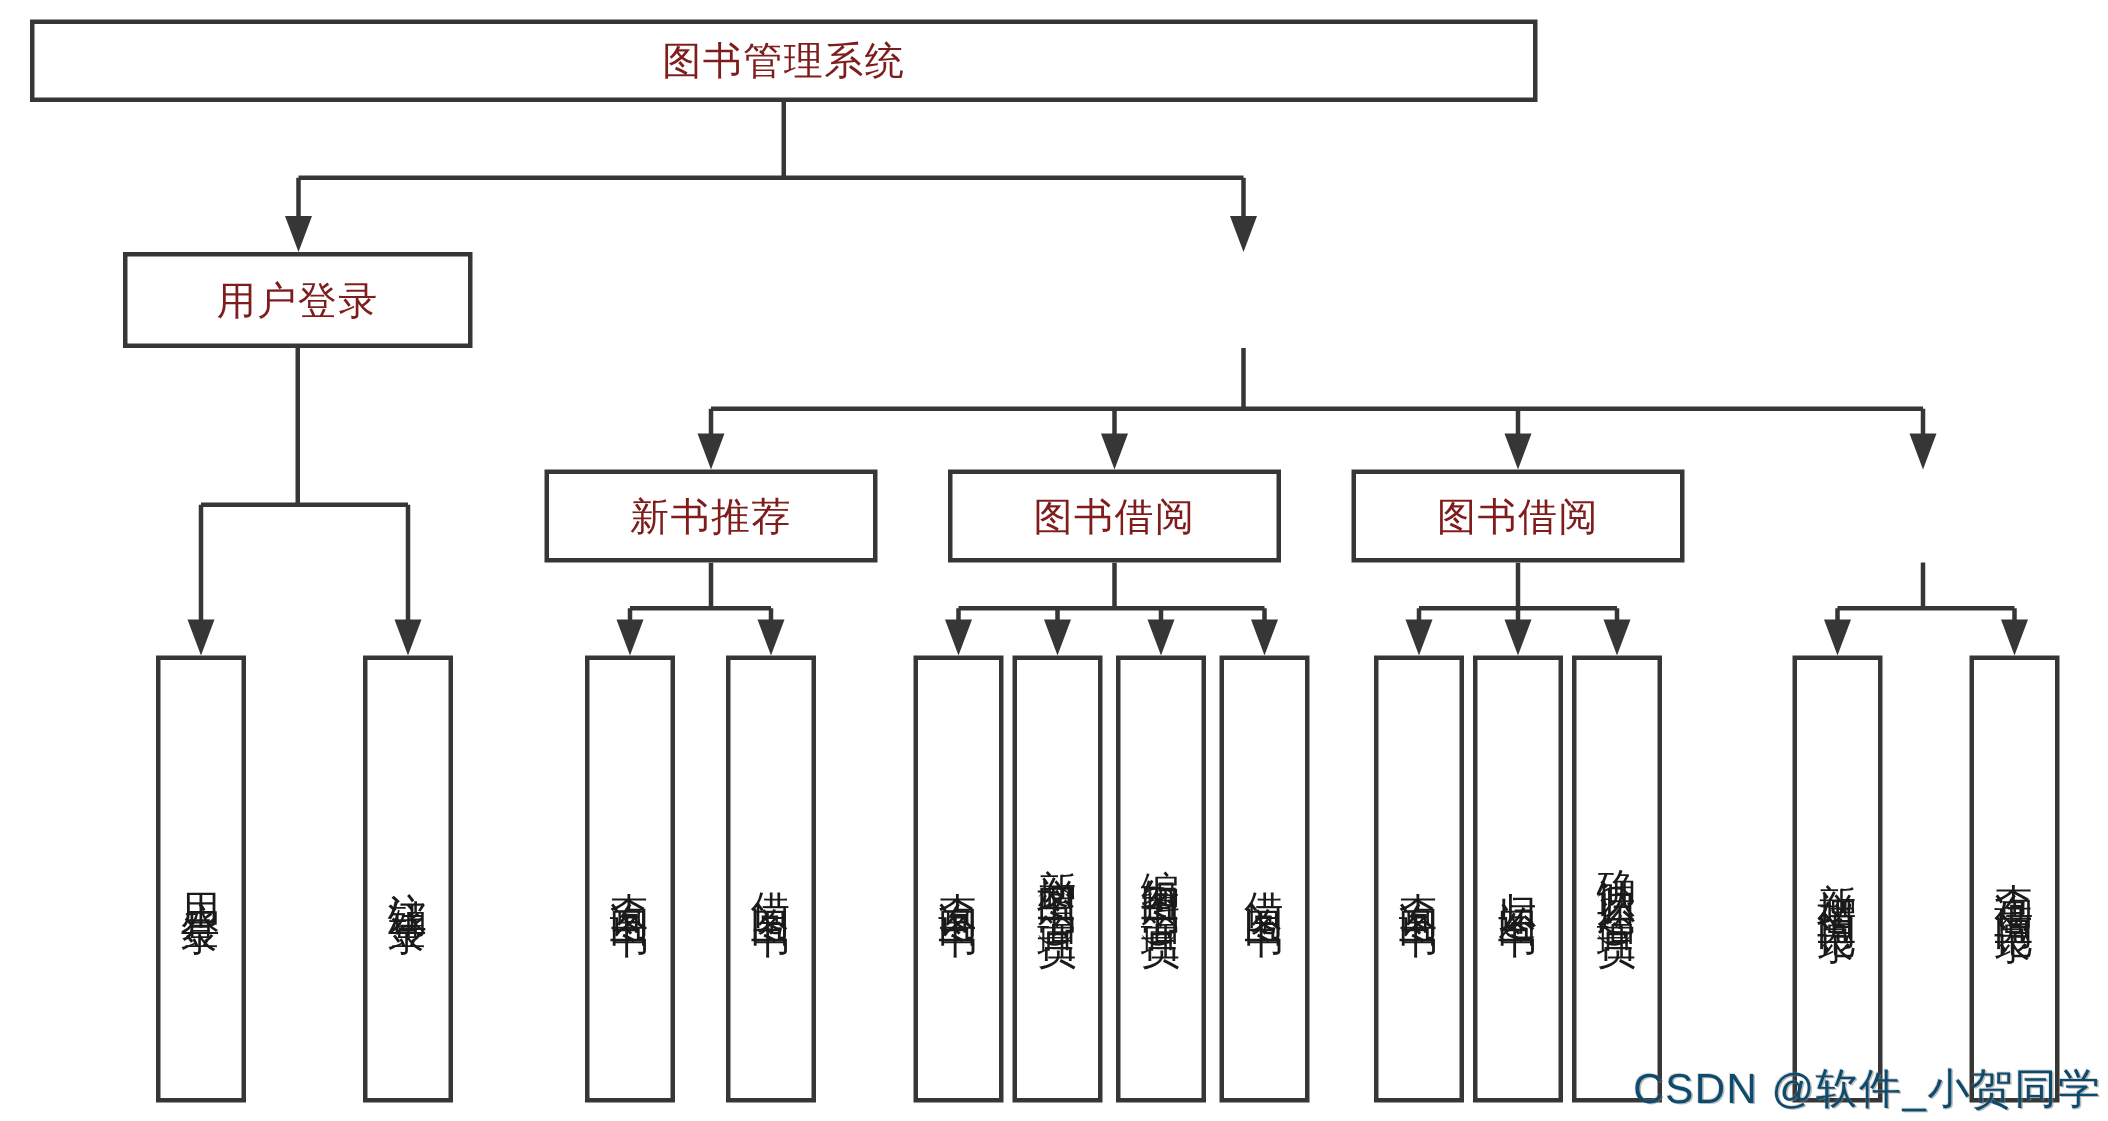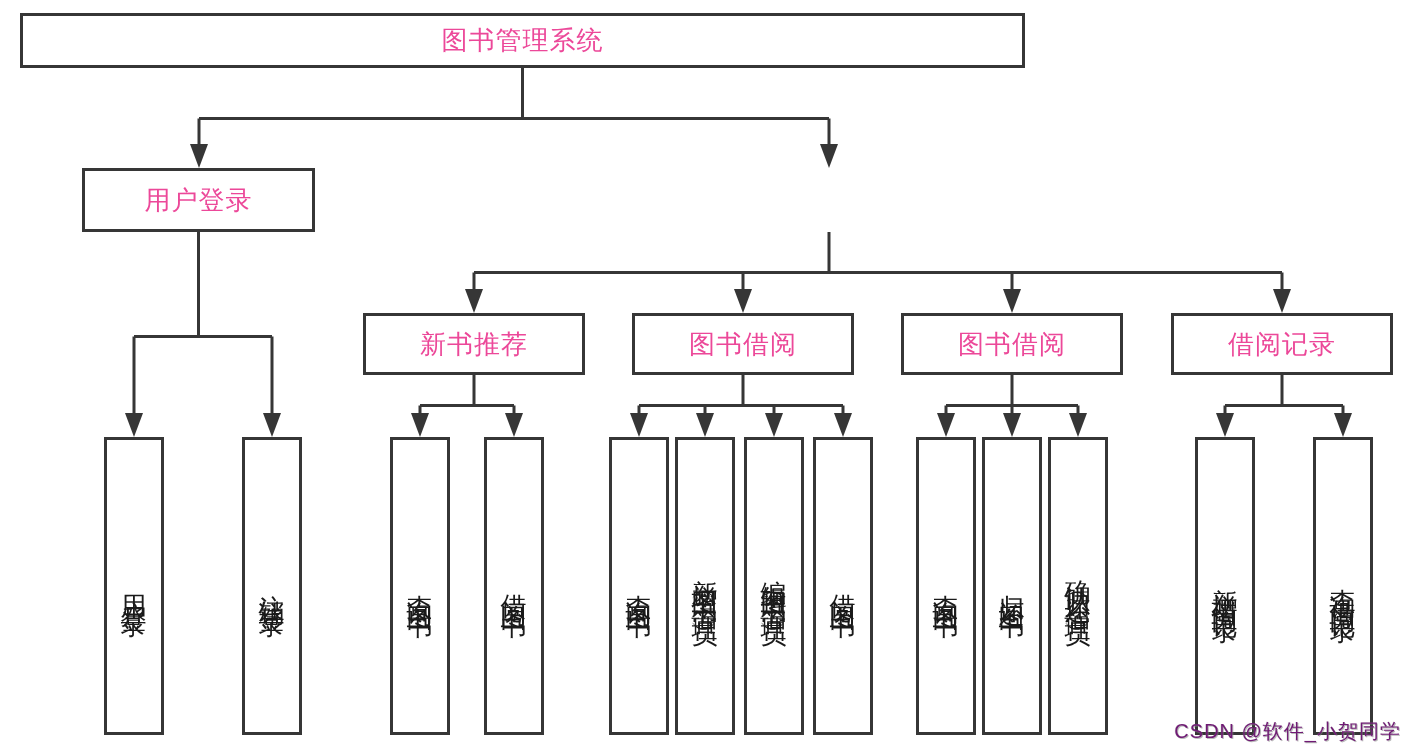--- a/index.html
+++ b/index.html
@@ -6,37 +6,37 @@
   body{
     width:1405px;height:747px;background:#ffffff;overflow:hidden;position:relative;
     font-family:"Liberation Sans","DejaVu Sans",sans-serif;
   }
   .canvas{position:absolute;left:0;top:0;width:1405px;height:747px;}
   svg.connectors{position:absolute;left:0;top:0;z-index:1;}
   .node{
     position:absolute;z-index:2;box-sizing:border-box;
     border:3px solid #363636;background:#ffffff;
     display:flex;align-items:center;justify-content:center;
-    font-size:26px;color:#ec4899;letter-spacing:1px;white-space:nowrap;
+    font-size:26px;color:#7f1d1d;letter-spacing:1px;white-space:nowrap;
   }
   .root{left:20px;top:13px;width:1005px;height:55px;}
   .lvl1{top:168px;height:64px;}
   .lvl2{top:313px;height:62px;width:222px;}
   .leaf{
     position:absolute;z-index:2;box-sizing:border-box;top:437px;width:60px;height:298px;
     border:3px solid #363636;background:#ffffff;
     display:flex;align-items:center;justify-content:center;
   }
   .leaf span{
     writing-mode:vertical-rl;text-orientation:mixed;
     font-size:26px;letter-spacing:6px;line-height:1;color:#1a1a1a;white-space:nowrap;
   }
   .watermark{
     position:absolute;z-index:3;right:4px;bottom:2px;
-    font-size:20px;letter-spacing:1px;color:#701a75;
+    font-size:28px;letter-spacing:1px;color:#0c4a6e;
     text-shadow:1px 1px 0 rgba(130,130,130,0.55), -0.5px -0.5px 0 rgba(150,150,150,0.35);
     white-space:nowrap;
   }
 </style>
 </head>
 <body>
 
 <div class="canvas">
 
   <svg class="connectors" width="1405" height="747" viewBox="0 0 1405 747">
@@ -73,21 +73,20 @@
     </g>
   </svg>
 
   <div class="node root">图书管理系统</div>
 
   <div class="node lvl1" style="left:82px;width:233px;">用户登录</div>
 
   <div class="node lvl2" style="left:632px;">图书借阅</div>
   <div class="node lvl2" style="left:363px;">新书推荐</div>
   <div class="node lvl2" style="left:901px;">图书借阅</div>
-  <div class="node lvl2" style="left:1171px;">借阅记录</div>
 
   <div class="leaf" style="left:104px;">
     <span>用户登录</span>
   </div>
   <div class="leaf" style="left:242px;">
     <span>注销登录</span>
   </div>
 
   <div class="leaf" style="left:390px;">
     <span>查询图书</span>

